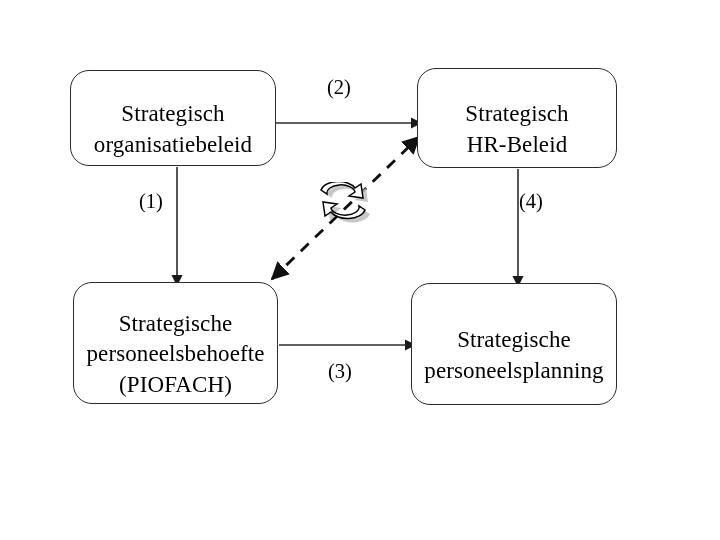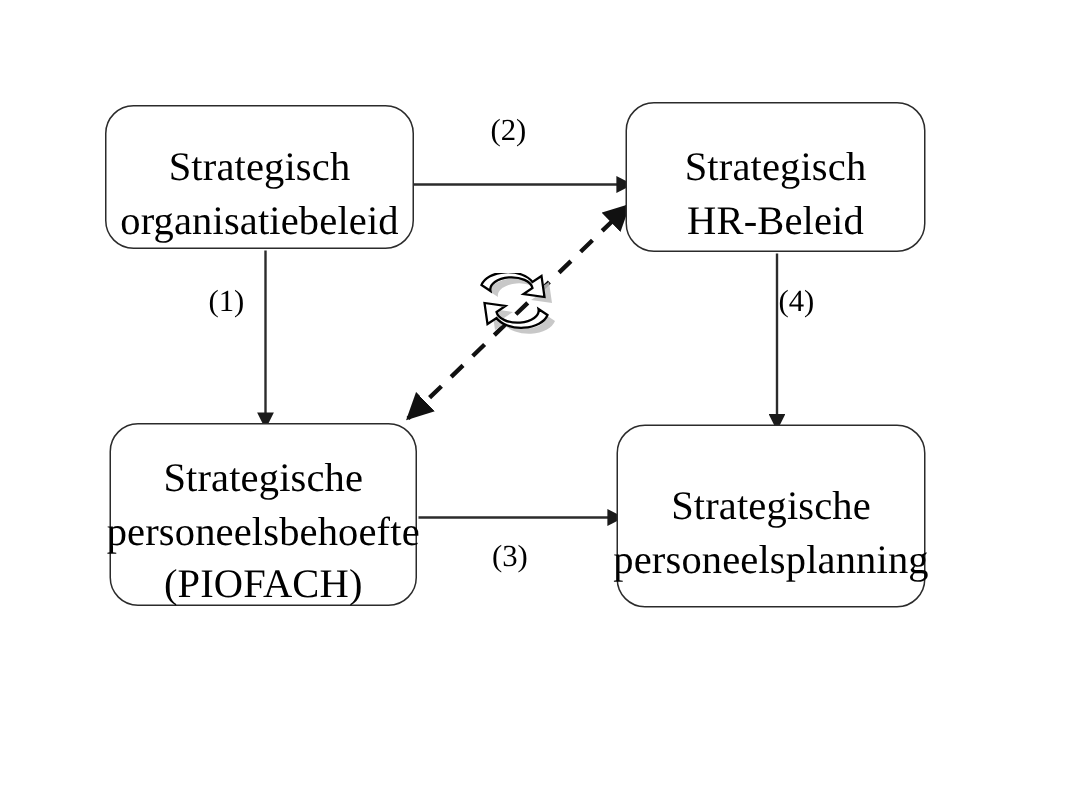--- a/index.html
+++ b/index.html
@@ -31,21 +31,21 @@
     box-sizing: border-box;
     border: 1.1px solid #2b2b2b;
     border-radius: 19px;
     background: #ffffff;
     display: flex;
     align-items: center;
     justify-content: center;
     text-align: center;
   }
   .node-label {
-    font-size: 27px;
+    font-size: 23px;
     line-height: 1.32;
     letter-spacing: 0.1px;
     white-space: pre-line;
     padding: 0 6px;
     margin-top: 23px;
   }
   .edge-label {
     position: absolute;
     font-size: 20.5px;
     line-height: 1;

